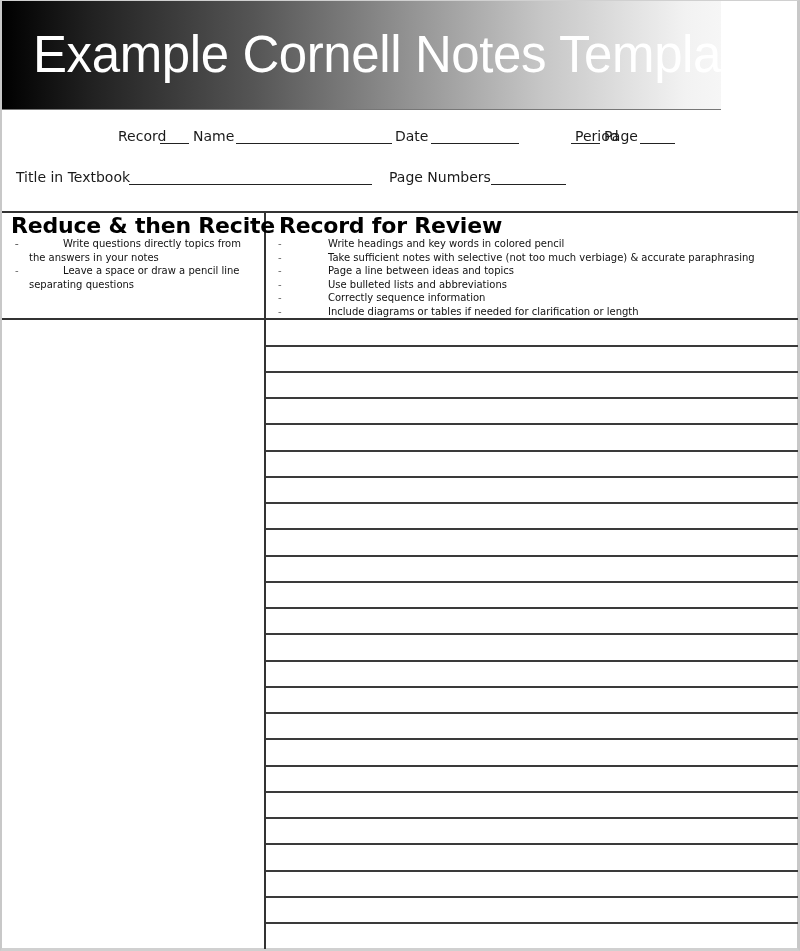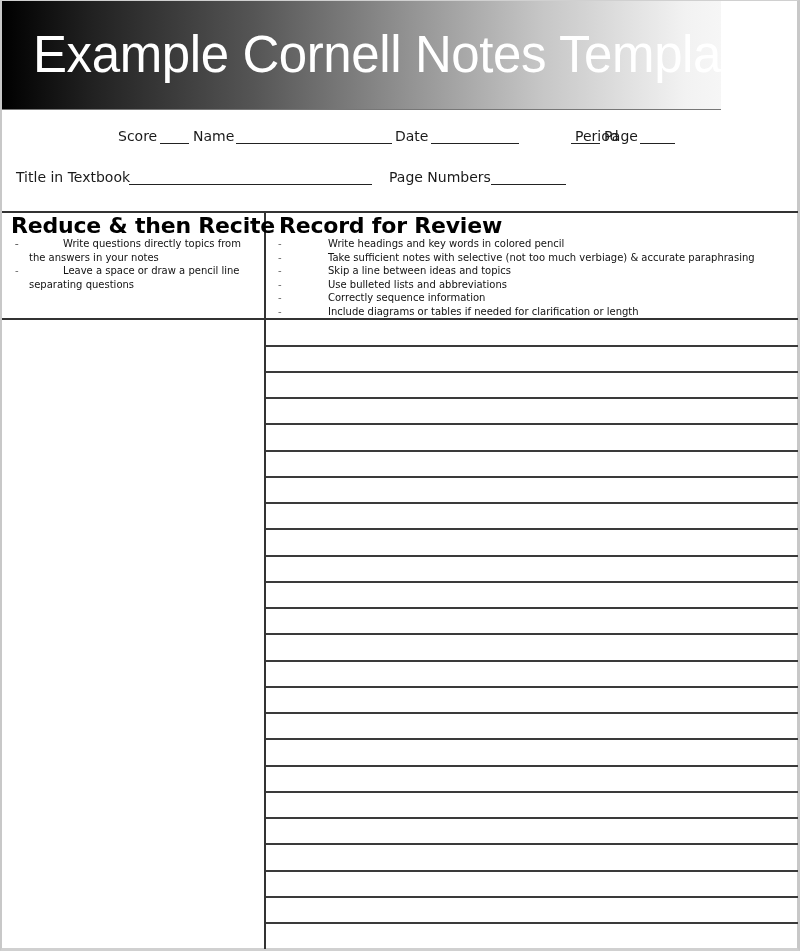--- a/index.html
+++ b/index.html
@@ -49,21 +49,21 @@
 </head>
 <body>
 
 <div class="page">
 
   <div class="banner">
     <div class="banner-title">Example Cornell Notes Template</div>
   </div>
 
   <div class="meta-row" style="left:0; top:127px; width:795px; height:20px;">
-    <span class="lbl" style="left:116px;">Score</span>
+    <span class="lbl" style="left:116px;">Record</span>
     <span class="blank" style="left:158px; top:15px; width:29px;"></span>
     <span class="lbl" style="left:191px;">Name</span>
     <span class="blank" style="left:234px; top:15px; width:156px;"></span>
     <span class="lbl" style="left:393px;">Date</span>
     <span class="blank" style="left:429px; top:15px; width:88px;"></span>
     <span class="lbl" style="left:538px;margin-left:35px;">Period</span>
     <span class="blank" style="left:569px; top:15px; width:29px;"></span>
     <span class="lbl" style="left:602px;">Page</span>
     <span class="blank" style="left:638px; top:15px; width:35px;"></span>
   </div>
@@ -99,21 +99,21 @@
     <div class="bullet">
       <span class="dash">-</span>
       <span>Write headings and key words in colored pencil</span>
     </div>
     <div class="bullet">
       <span class="dash">-</span>
       <span>Take sufficient notes with selective (not too much verbiage) &amp; accurate paraphrasing</span>
     </div>
     <div class="bullet">
       <span class="dash">-</span>
-      <span>Skip a line between ideas and topics</span>
+      <span>Page a line between ideas and topics</span>
     </div>
     <div class="bullet">
       <span class="dash">-</span>
       <span>Use bulleted lists and abbreviations</span>
     </div>
     <div class="bullet">
       <span class="dash">-</span>
       <span>Correctly sequence information</span>
     </div>
     <div class="bullet">

